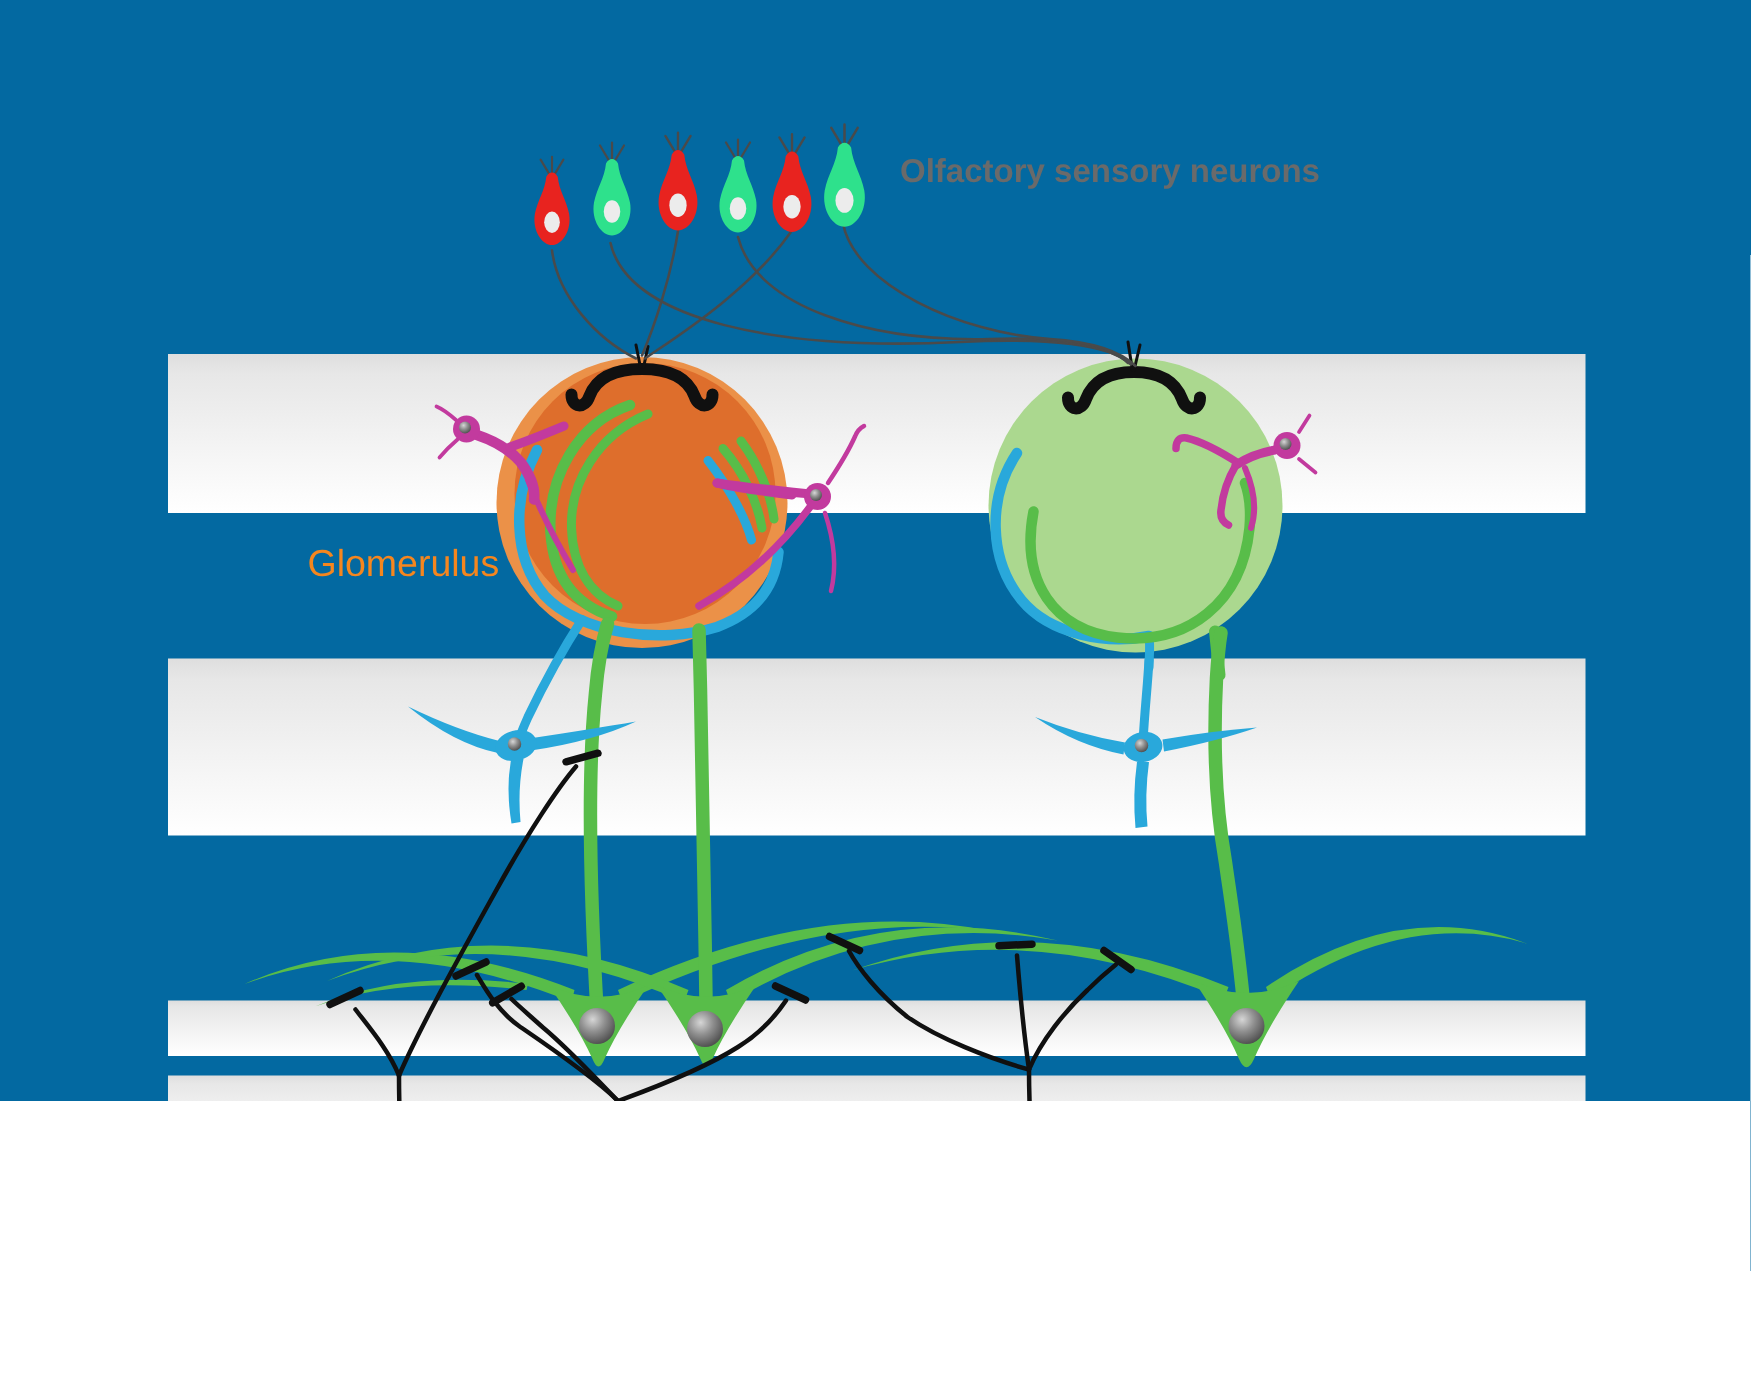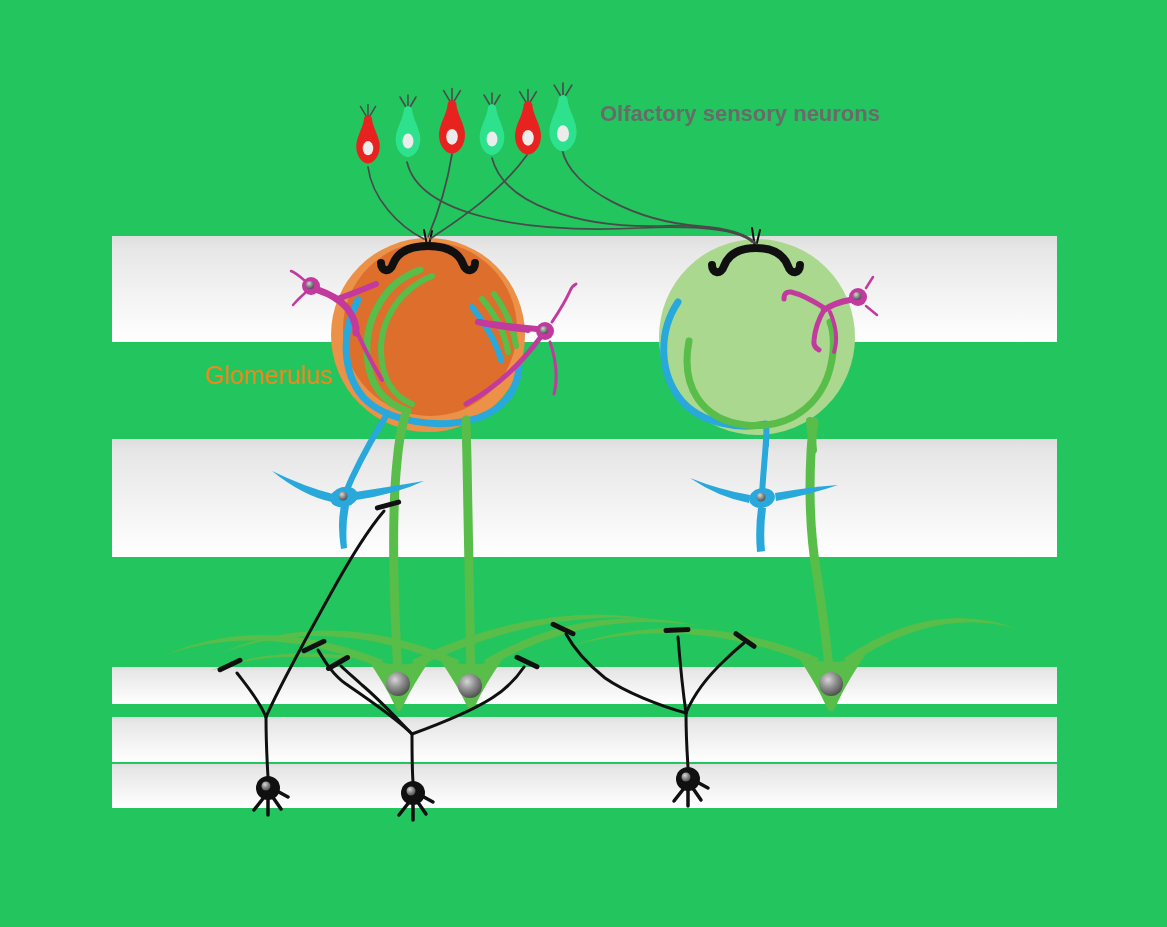--- a/index.html
+++ b/index.html
@@ -1,16 +1,16 @@
 <!DOCTYPE html>
 <html style="--osn-red: #e8231f; --osn-green: #2ee18c; --glom-orange-outer: #eb9148; --glom-orange-inner: #de6e2c; --glom-green: #abd88f; --mitral-green: #58bd49; --pg-magenta: #c23a9e; --sac-blue: #29a8db; --axon-gray: #4a4a4a; --ink-black: #101010; --label-gray: #6a6a6a; --label-orange: #f5861e; --band-gray: #e2e2e2;"><head>
 <meta charset="utf-8">
 <style>
   html,body{margin:0;padding:0;background:#fff;}
-  .stage{width:1167px;height:927px;position:relative;background:#22c55e;overflow:hidden;
+  .stage{width:1167px;height:734px;position:relative;background:#0369a1;overflow:hidden;
          font-family:"Liberation Sans", sans-serif;}
   svg{position:absolute;left:0;top:0;}
   text{font-family:"Liberation Sans", sans-serif;}
   .osn-title{font-size:22px;font-weight:bold;fill:var(--label-gray);}
   .glom-label{font-size:25px;fill:var(--label-orange);}
   
   .sg{stroke:var(--mitral-green);fill:none;stroke-linecap:round;}
   .sb{stroke:var(--sac-blue);fill:none;stroke-linecap:round;}
   .sm{stroke:var(--pg-magenta);fill:none;stroke-linecap:round;}
   .sk{stroke:var(--ink-black);fill:none;stroke-linecap:round;}

